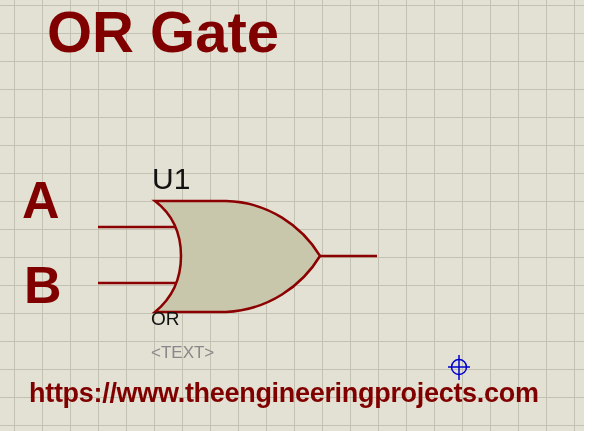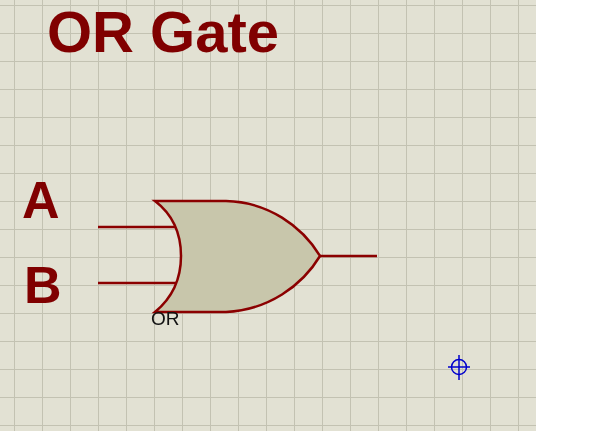--- a/index.html
+++ b/index.html
@@ -1,18 +1,18 @@
 <!DOCTYPE html>
 <html><head>
 <meta charset="utf-8">
 <style>
   html, body { margin: 0; padding: 0; }
   body { width: 600px; height: 431px; overflow: hidden; }
   .canvas {
-    position: relative; width: 536px; height: 431px;
+    position: relative; width: 584px; height: 431px;
     background-color: #e2e1d3;
     background-image:
       linear-gradient(to right, #c3c2b2 1px, transparent 1px),
       linear-gradient(to bottom, #c3c2b2 1px, transparent 1px);
     background-size: 28px 28px;
     background-position: 14px 5px;
     overflow: hidden;
   }
   .txt { position: absolute; white-space: nowrap; font-family: "Liberation Sans", sans-serif; }
   .title { left: 47px; top: -2px; font-size: 58px; font-weight: bold; color: #800000; }
@@ -45,16 +45,19 @@
 
     <line x1="320" y1="256" x2="377" y2="256" stroke="#8b0000" stroke-width="2.5"></line>
 
     <g stroke="#0000cc" stroke-width="1.5" fill="none">
       <circle cx="459" cy="367" r="7.5"></circle>
       <line x1="448" y1="367" x2="470" y2="367"></line>
       <line x1="459" y1="355" x2="459" y2="380"></line>
     </g>
   </svg>
 
+  <div class="txt u1">U1</div>
   <div class="txt orl">OR</div>
+  <div class="txt textph">&lt;TEXT&gt;</div>
 
 
+  <div class="txt url">https://www.theengineeringprojects.com</div>
 </div>
 
 </body></html>

